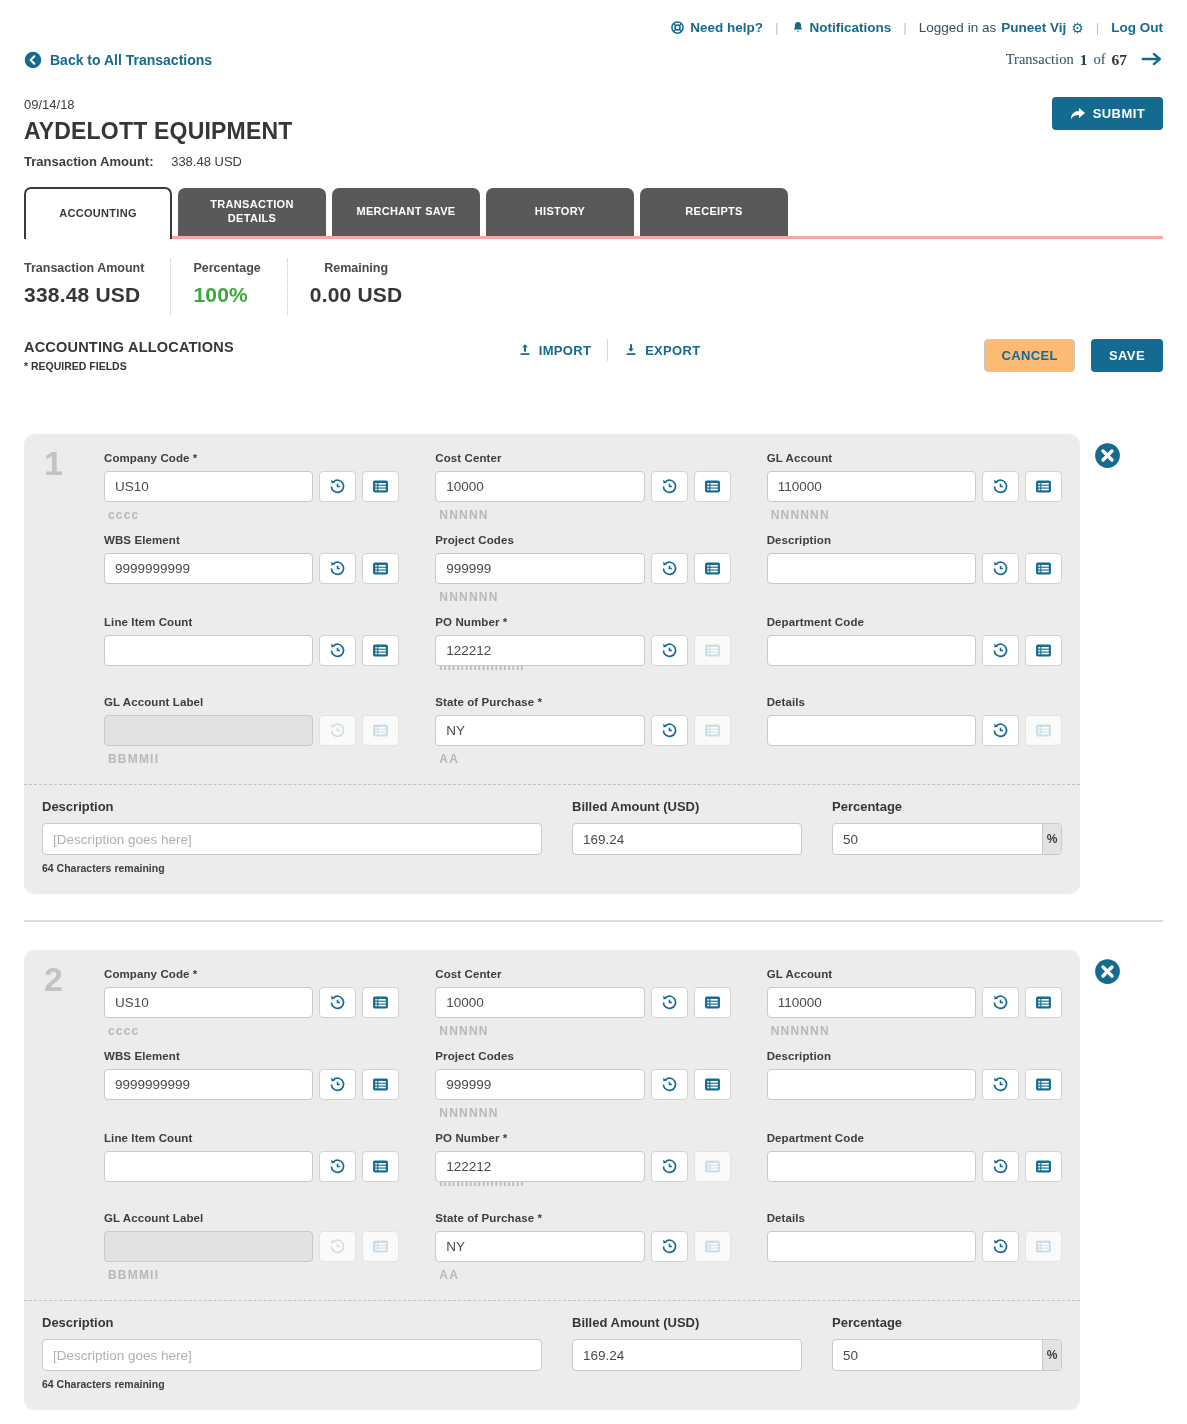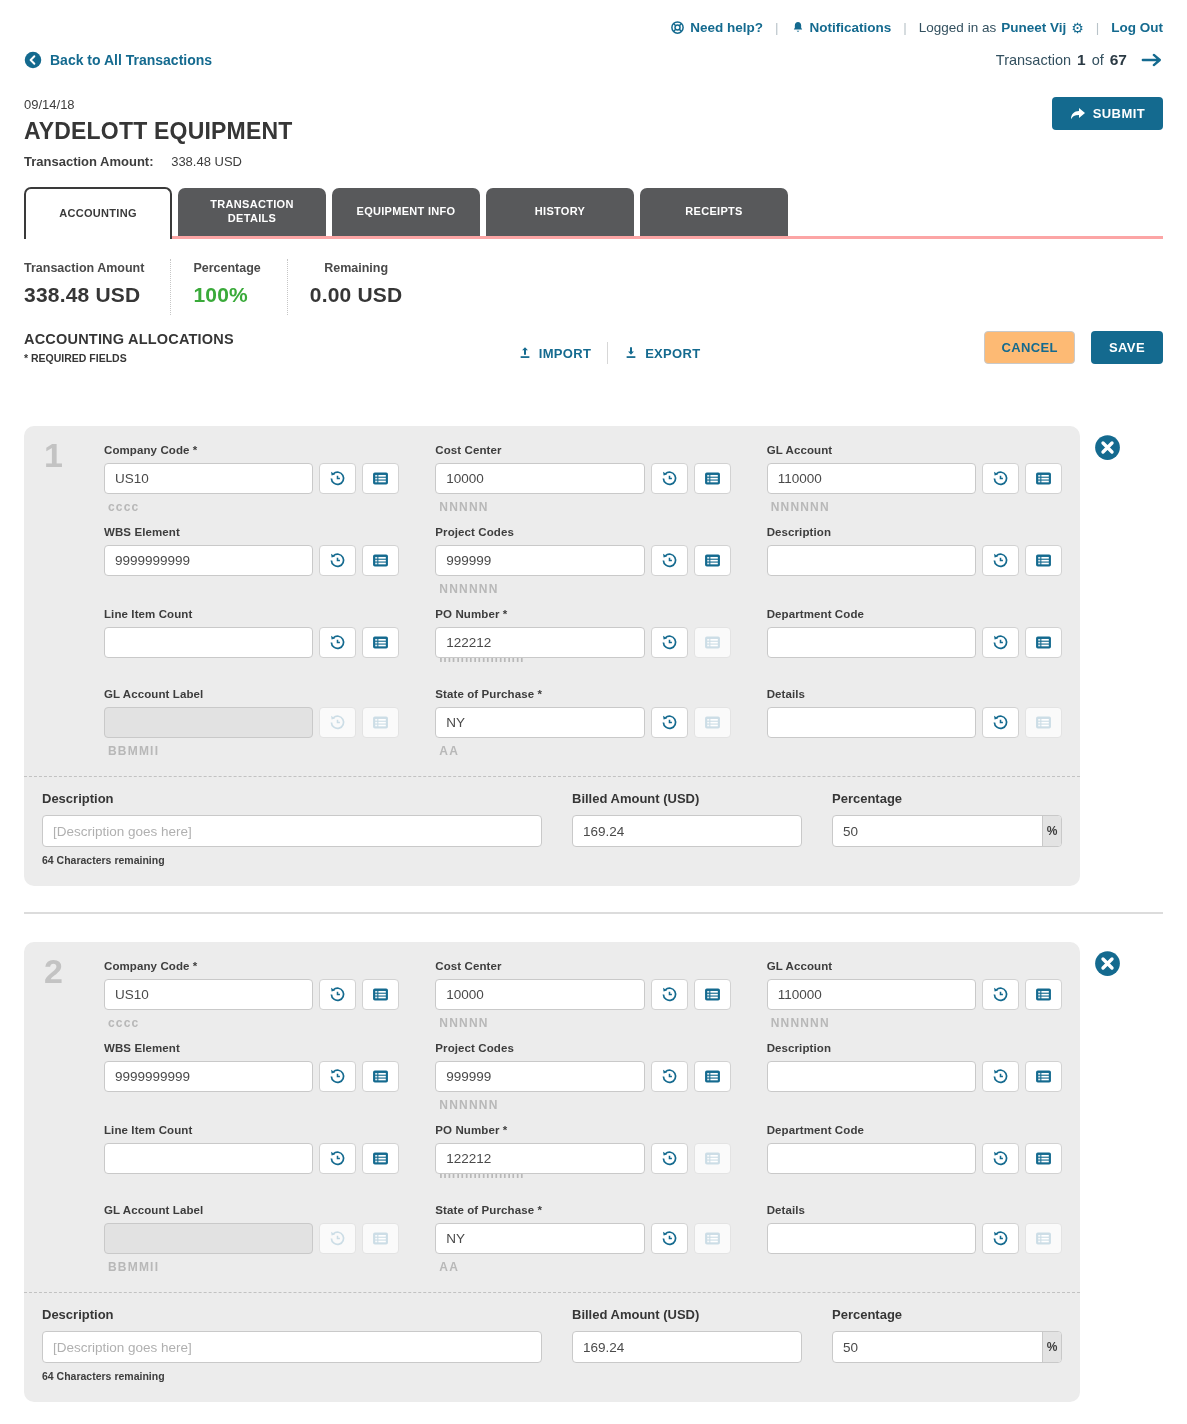--- a/index.html
+++ b/index.html
@@ -15,21 +15,21 @@
   .topbar { display:flex; justify-content:flex-end; align-items:flex-end; gap:10px; padding:20px 0 6px; font-size:13.5px; }
   .topbar a, .toplink { color:#146a8f; font-weight:700; text-decoration:none; display:inline-flex; align-items:center; gap:5px; cursor:pointer; }
   .topsep { color:#b9c3c9; font-weight:400; padding:0 2px; }
   .loggedin { color:#33505f; display:inline-flex; gap:5px; align-items:center; }
   .loggedin b { color:#146a8f; }
   .gear { color:#146a8f; font-size:14px; line-height:1; }
 
   
   .hdr-row1 { display:flex; justify-content:space-between; align-items:center; margin-top:10px; }
   .backlink { color:#146a8f; font-weight:700; font-size:14px; text-decoration:none; display:inline-flex; align-items:center; gap:8px; cursor:pointer; }
-  .txnav { font-size:14.5px; color:#33505f; display:inline-flex; align-items:center; gap:6px; }
+  .txnav { font-size:14.5px; color:#33505f; display:inline-flex; gap:6px;font-family:Liberation Serif, serif; }
   .txnav b { color:#2b3a44; font-size:15.5px; }
   .hdr-row2 { display:flex; justify-content:space-between; align-items:flex-start; margin-top:28px; }
   .date { font-size:13px; color:#3d3d3d; }
   .title { font-size:23px; font-weight:800; letter-spacing:.2px; color:#363636; margin-top:6px; }
   .amount-line { font-size:13px; margin-top:9px; }
   .amount-line b { margin-right:14px; }
   .btn { border:none; border-radius:4px; font-family:inherit; font-weight:700; cursor:pointer; display:inline-flex; align-items:center; justify-content:center; gap:7px; }
   .btn-primary { background:#146a8f; color:#fff; font-size:13px; letter-spacing:.4px; padding:9px 18px; }
   .btn-ghost { background:#fdba74; color:#146a8f; font-size:13px; letter-spacing:.4px; padding:8px 16px; border:1px solid #c9c9c9; }
 
@@ -43,21 +43,21 @@
 
   
   .summary { display:flex; margin-top:20px; }
   .sum-cell { padding:2px 26px 8px 0; margin-right:22px; border-right:1px dotted #c6c6c6; }
   .sum-cell:last-child { border-right:none;text-align:center; }
   .sum-label { font-size:12.5px; font-weight:700; color:#4a4a4a; }
   .sum-value { font-size:21px; font-weight:800; color:#363636; margin-top:8px; letter-spacing:.2px; }
   .sum-value.green { color:#3aaa3a; }
 
   
-  .alloc-head { display:flex; align-items:flex-end; margin-top:16px; }
+  .alloc-head { display:flex; align-items:flex-start; margin-top:24px; }
   .alloc-titles { flex:0 0 auto; }
   .alloc-title { font-size:14.5px; font-weight:800; letter-spacing:.2px; color:#363636; }
   .alloc-req { font-size:10.5px; font-weight:700; margin-top:5px; color:#363636; }
   .impexp { flex:1; display:flex; justify-content:center; align-items:center; gap:16px; }
   .impexp .lnk { color:#146a8f; font-weight:700; font-size:13px; letter-spacing:.3px; display:inline-flex; gap:7px; align-items:center; cursor:pointer; text-decoration:none; }
   .impexp .vsep { width:1px; height:22px; background:#d7d7d7; }
   .head-actions { display:flex; gap:16px; }
 
   
   .cards { margin-top:62px; }
@@ -177,21 +177,21 @@
 
       <div class="tab active">
         <span>ACCOUNTING</span>
       </div>
 
       <div class="tab">
         <span>TRANSACTION DETAILS</span>
       </div>
 
       <div class="tab">
-        <span>EQUIPMENT INFO</span>
+        <span>MERCHANT SAVE</span>
       </div>
 
 
       <div class="tab">
         <span>HISTORY</span>
       </div>
 
       <div class="tab">
         <span>RECEIPTS</span>
       </div>

